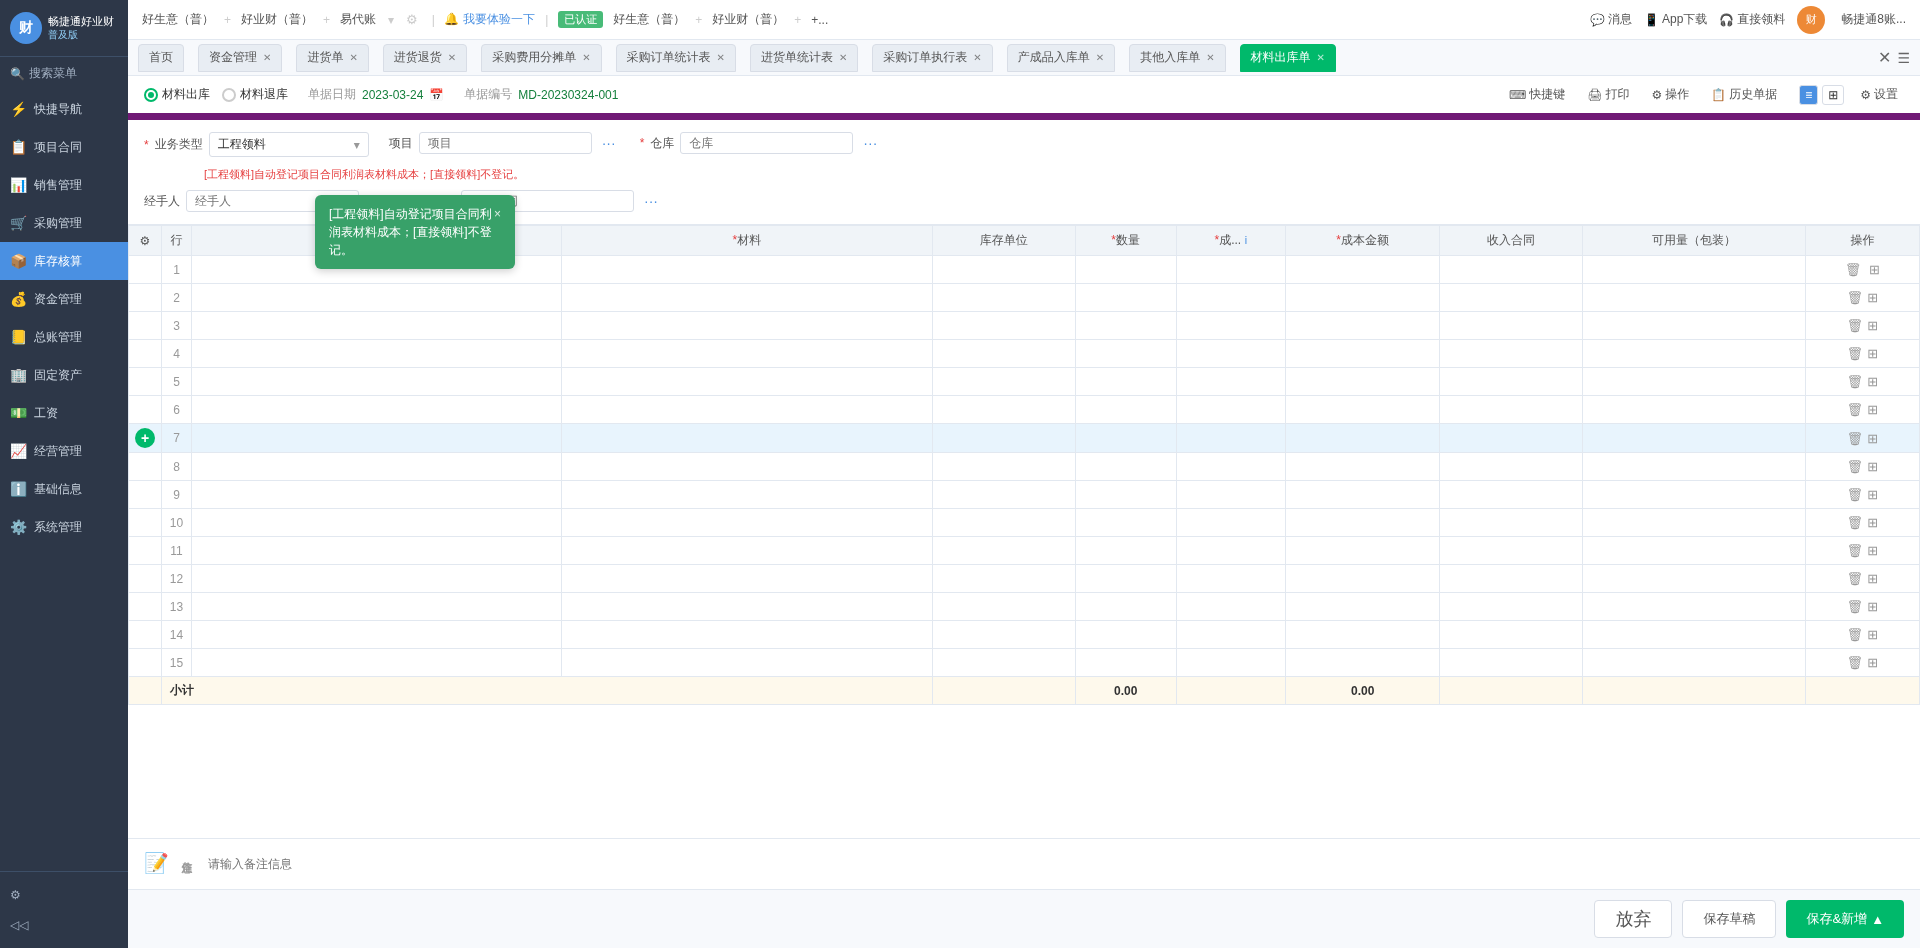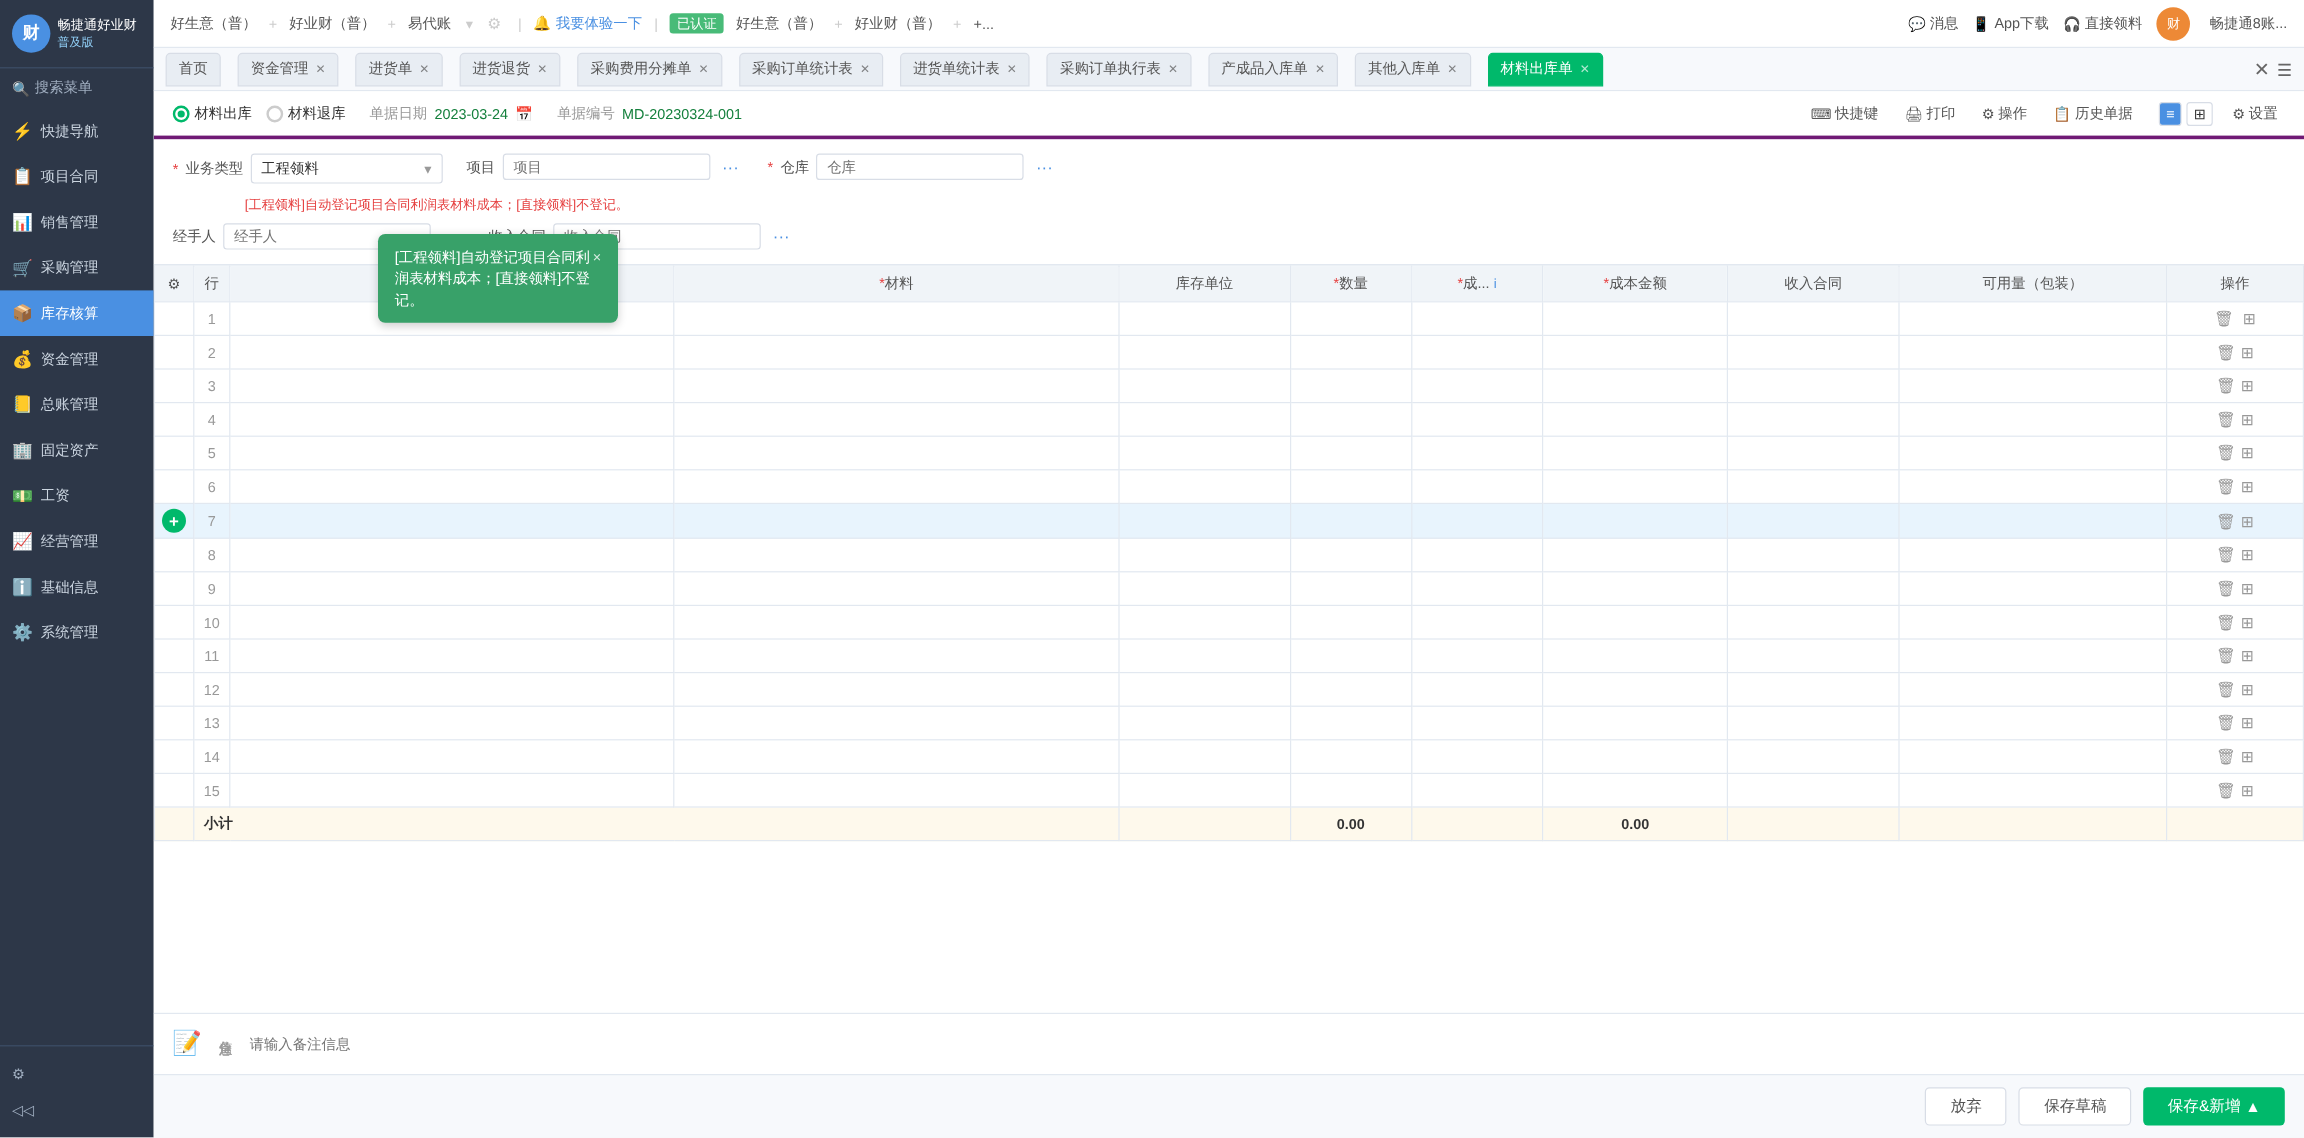--- a/index.html
+++ b/index.html
@@ -144,21 +144,21 @@
       flex-direction: column;
       overflow: hidden;
     }
 
     
     .sub-header {
       padding: 8px 16px;
       display: flex;
       align-items: center;
       gap: 20px;
-      border-bottom: 3px solid #701a75;
+      border-bottom: 7px solid #701a75;
       flex-shrink: 0;
     }
     .radio-group {
       display: flex; gap: 12px; align-items: center;
     }
     .radio-item {
       display: flex; align-items: center; gap: 4px; cursor: pointer; font-size: 12px;
     }
     .radio-dot {
       width: 14px; height: 14px; border-radius: 50%; border: 2px solid #ccc;
@@ -336,21 +336,21 @@
       display: flex;
       justify-content: flex-end;
       gap: 10px;
       padding: 10px 16px;
       background: #f7f9fc;
       border-top: 1px solid #e2e8f0;
       flex-shrink: 0;
     }
     .btn-abandon {
       padding: 6px 20px; border: 1px solid #d8dde6; border-radius: 4px;
-      background: #fff; color: #555; cursor: pointer; font-size: 13px;
+      background: #fff; color: #555; cursor: pointer; font-size: 18px;
     }
     .btn-draft {
       padding: 6px 20px; border: 1px solid #d8dde6; border-radius: 4px;
       background: #fff; color: #555; cursor: pointer; font-size: 13px;
     }
     .btn-save-new {
       padding: 6px 20px; border: none; border-radius: 4px;
       background: #00b96b; color: white; cursor: pointer; font-size: 13px;
       display: flex; align-items: center; gap: 4px;
     }

